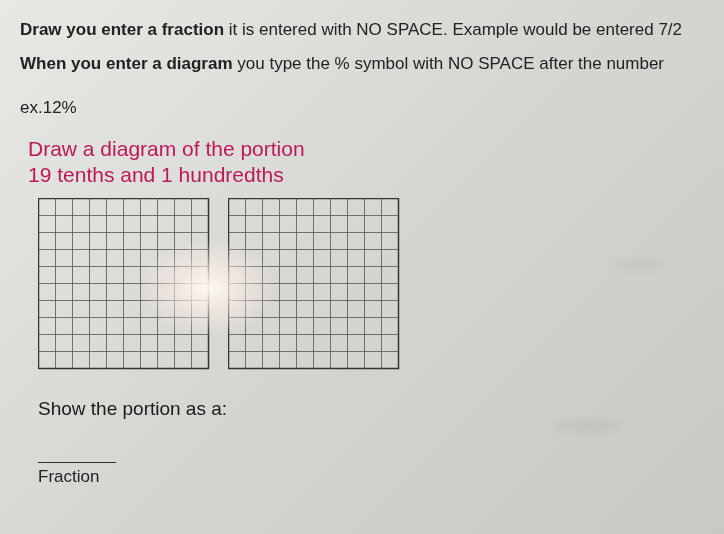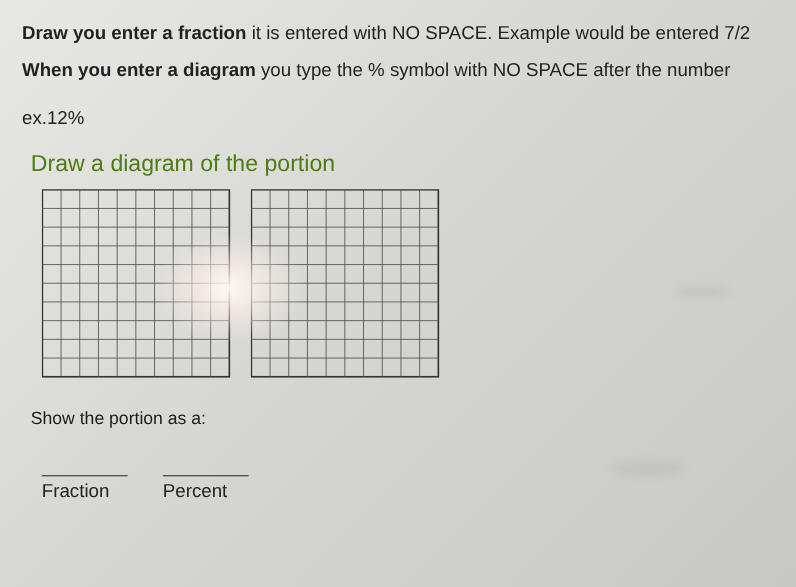--- a/index.html
+++ b/index.html
@@ -31,21 +31,21 @@
       margin-bottom: 18px;
       color: #222;
       margin-top: 22px;
     }
     .question-block {
       margin-left: 8px;
     }
     .question-title {
       font-size: 21px;
       line-height: 1.25;
-      color: #4d7c0f;
+      color: #be185d;
       margin-bottom: 10px;
     }
     .grids-container {
       display: flex;
       gap: 18px;
       margin-left: 10px;
       margin-bottom: 28px;
       position: relative;
     }
     .grid {
@@ -58,28 +58,28 @@
       position: absolute;
       top: 40px;
       left: 100px;
       width: 140px;
       height: 100px;
       background: radial-gradient(ellipse at center, rgba(255,250,245,0.95) 0%, rgba(255,240,230,0.6) 30%, rgba(255,255,255,0) 70%);
       pointer-events: none;
       z-index: 5;
     }
     .show-portion {
-      font-size: 16px;
+      font-size: 19px;
       color: #1a1a1a;
-      margin-left: 0;
+      margin-left: 10px;
       margin-bottom: 42px;
     }
     .answer-row {
       display: flex;
-      gap: 32px;
+      gap: 44px;
       margin-left: 10px;
       align-items: flex-end;
     }
     .answer-item {
       display: flex;
       flex-direction: column;
       align-items: flex-start;
     }
     .answer-blank {
       border-top: 1.5px solid #333;
@@ -107,20 +107,21 @@
 
 <div class="instruction-line">
   <span class="bold">When you enter a diagram</span><span> you type the % symbol with NO SPACE after the number</span>
 </div>
 
 <div class="example-line">ex.12%</div>
 
 <div class="question-block">
   <div class="question-title">
     <div>Draw a diagram of the portion</div>
+    <div>19 tenths and 1 hundredths</div>
   </div>
 
   <div class="grids-container">
     <div class="grid">
       <svg id="grid-left" width="172" height="172">
           <rect x="0.5" y="0.5" width="170" height="170" fill="none" stroke="#333" stroke-width="1.5"></rect>
           <line x1="17.5" y1="0.5" x2="17.5" y2="170.5" stroke="#555" stroke-width="0.8"></line>
           <line x1="34.5" y1="0.5" x2="34.5" y2="170.5" stroke="#555" stroke-width="0.8"></line>
           <line x1="51.5" y1="0.5" x2="51.5" y2="170.5" stroke="#555" stroke-width="0.8"></line>
           <line x1="68.5" y1="0.5" x2="68.5" y2="170.5" stroke="#555" stroke-width="0.8"></line>
@@ -166,21 +167,17 @@
     <div class="glare"></div>
   </div>
 
   <div class="show-portion">Show the portion as a:</div>
 
   <div class="answer-row">
     <div class="answer-item">
       <div class="answer-blank"></div>
       <div class="answer-label">Fraction</div>
     </div>
-    <div class="answer-item">
-      <div class="answer-blank"></div>
-      <div class="answer-label">Percent</div>
-    </div>
   </div>
 </div>
 
 <div class="smudge" style="top:260px; right:60px; width:50px; height:10px;"></div>
 <div class="smudge" style="top:420px; right:100px; width:70px; height:12px;"></div>
 
 </body></html>

